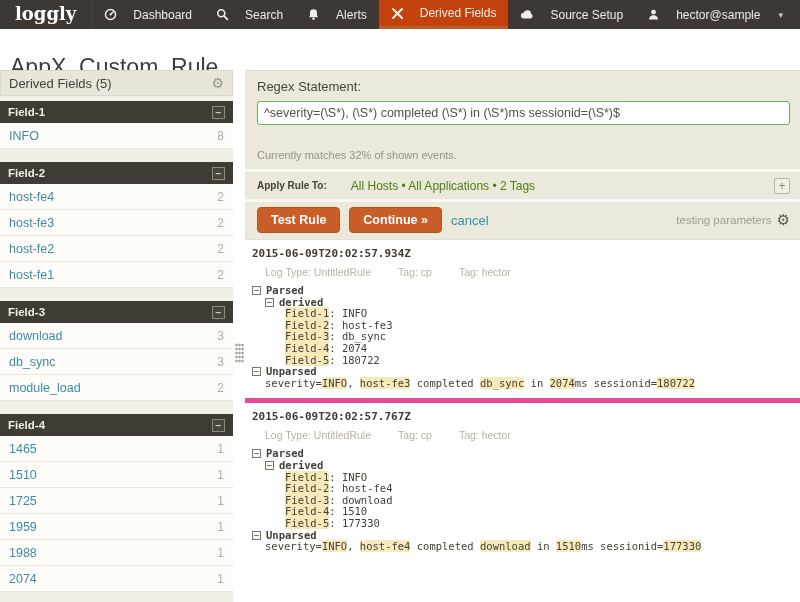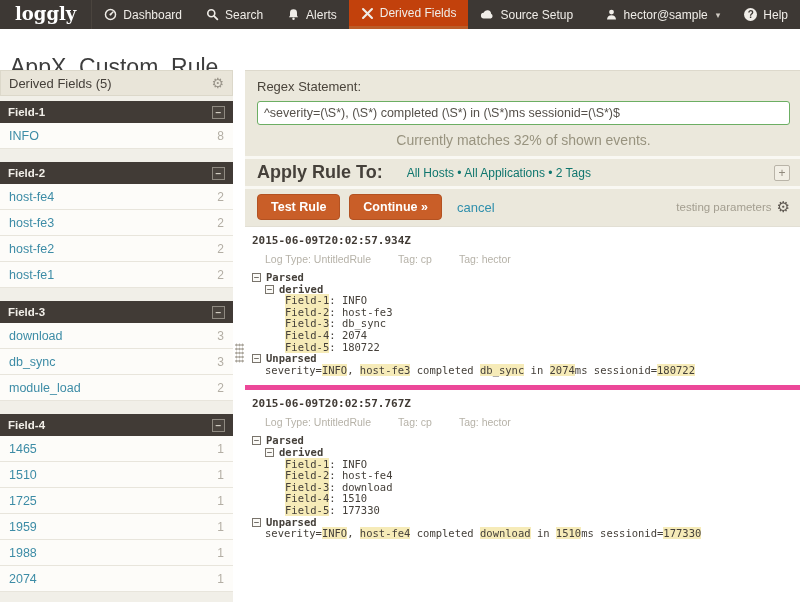--- a/index.html
+++ b/index.html
@@ -3,21 +3,21 @@
 <meta charset="utf-8">
 <style>
   * { margin:0; padding:0; box-sizing:border-box; }
   html,body { width:800px; height:602px; overflow:hidden; background:#fff;
     font-family:"Liberation Sans", sans-serif; }
 
   
   .navbar { height:29px; background:#3d3834; display:flex; align-items:stretch; color:#f0ede8; }
   .logo { font-family:"DejaVu Serif", serif; font-weight:bold; font-size:18px; color:#fff;
     padding:0 15px; line-height:28px; border-right:1px solid #4a443e; }
-  .nav-item { display:flex; align-items:center; gap:6px; padding:0 12px; font-size:12px;
+  .nav-item { display:flex; align-items:center; gap:16px; padding:0 12px; font-size:12px;
     cursor:pointer; white-space:nowrap; }
   .nav-item.active { background:#c2410c; border-bottom:3px solid #bc5c28; }
   .nav-item svg { display:block; }
   .nav-right { margin-left:auto; display:flex; align-items:stretch; }
   .caret { font-size:9px; color:#cfcac2; margin-left:2px; }
   .help-circle { width:13px; height:13px; border-radius:50%; background:#f0ede8; color:#3d3834;
     font-size:10px; font-weight:bold; text-align:center; line-height:13px; }
 
   
   .title-wrap { padding:25px 0 0 10px; height:41px; }
@@ -45,32 +45,32 @@
     align-items:center; padding:0 9px; cursor:pointer; }
   .sb-item .lbl { color:#3d8ca6; font-size:12.5px; }
   .sb-item .count { margin-left:auto; color:#b3aea4; font-size:12px; }
 
   
   .panel-top { background:#ebe8dc; border-top:1px solid #ddd9cc; }
   .regex-section { padding:8px 10px 8px 12px; }
   .regex-label { font-size:13px; color:#4a443b; margin-bottom:7px; }
   .regex-input { width:100%; height:24px; border:1px solid #6cae63; border-radius:3px;
     padding:0 6px; font-size:12.5px; color:#55504a; background:#fff; outline:none; }
-  .match-info { margin-top:7px; font-size:14px; color:#98937f;text-align:center; }
+  .match-info { margin-top:24px; font-size:11px; color:#98937f; }
   .apply-row { border-top:3px solid #f9f8f3; height:30px; display:flex; align-items:center;
     padding:0 10px 0 12px; }
-  .apply-label { font-size:18px; font-weight:bold; color:#45403a; }
-  .apply-value { font-size:12px; color:#0f766e; margin-left:24px; }
+  .apply-label { font-size:10px; font-weight:bold; color:#45403a; }
+  .apply-value { font-size:12px; color:#4d7c0f; margin-left:24px; }
   .plus-box { margin-left:auto; width:16px; height:16px; border:1px solid #b9b4a8; border-radius:2px;
     background:#f2efe5; color:#8f897c; font-size:12px; line-height:14px; text-align:center; cursor:pointer; }
   .buttons-row { border-top:3px solid #f9f8f3; display:flex; align-items:center; padding:5px 10px 6px 12px; }
   .btn { background:#c95e28; border:1px solid #b35222; border-radius:4px; color:#fff;
     font-weight:bold; font-size:12.5px; padding:5px 13px; cursor:pointer; margin-right:9px;
     font-family:"Liberation Sans", sans-serif; }
-  .cancel-link { color:#2f8fac; font-size:13px; margin-left:6px; cursor:pointer; text-decoration:none; }
+  .cancel-link { color:#2f8fac; font-size:13px; cursor:pointer; text-decoration:none; }
   .testing-params { margin-left:auto; display:flex; align-items:center; gap:5px;
     color:#a39e90; font-size:11.5px; }
   .tp-gear { color:#5f5952; font-size:15px; cursor:pointer; }
 
   
   .events { background:#fff; border-top:1px solid #e2dfd4; height:317px; overflow:hidden; }
   .event { padding:7px 10px 9px 7px; border-bottom:5px solid #ec4899; }
   .ev-ts { font-family:"DejaVu Sans Mono", monospace; font-weight:bold; font-size:11px; color:#403a34; }
   .ev-meta { margin:6px 0 0 13px; font-size:10.5px; color:#b6b2a8; }
   .ev-meta span { margin-right:27px; }

